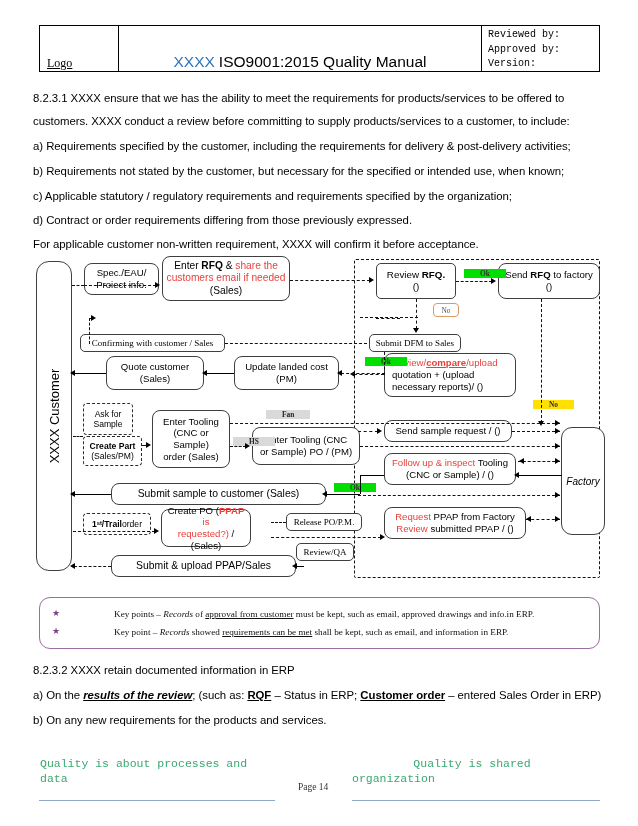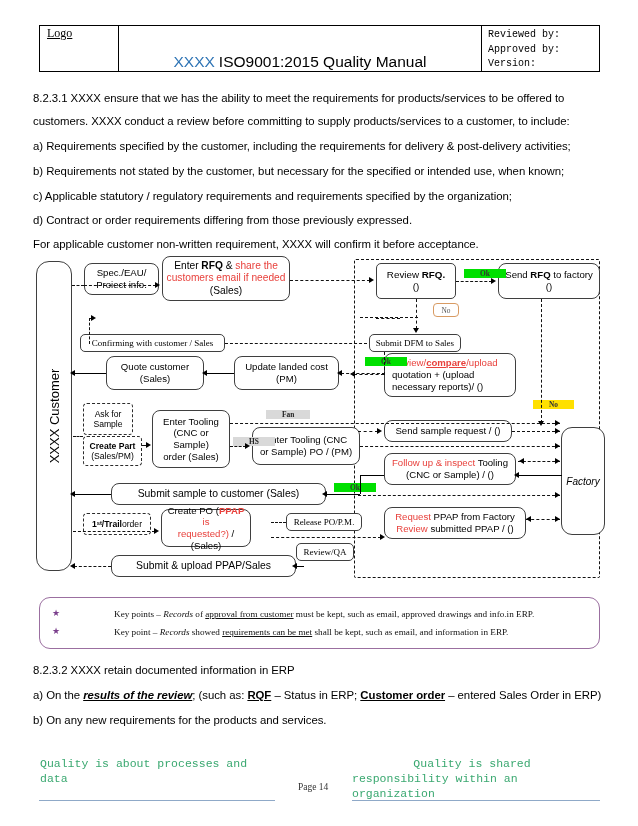--- a/index.html
+++ b/index.html
@@ -1,20 +1,20 @@
 <!DOCTYPE html>
 <html><head>
 <meta charset="utf-8">
 <style>
   html,body{margin:0;padding:0;background:#fff;}
   body{width:638px;height:826px;position:relative;font-family:"Liberation Sans",sans-serif;color:#000;overflow:hidden;}
 
   
   .hdr{position:absolute;left:39px;top:25px;width:561px;height:47px;border:1.4px solid #000;display:flex;box-sizing:border-box;}
-  .hdr-logo{width:79px;border-right:1.4px solid #000;display:flex;align-items:flex-start;padding-left:7px;box-sizing:border-box;font-size:12px;font-family:"Liberation Serif",serif;text-decoration:underline;}
+  .hdr-logo{width:79px;border-right:1.4px solid #000;display:flex;align-items:flex-end;padding-left:7px;box-sizing:border-box;font-size:12px;font-family:"Liberation Serif",serif;text-decoration:underline;}
   .hdr-title{flex:1;border-right:1.4px solid #000;display:flex;align-items:flex-end;justify-content:center;font-size:15.5px;box-sizing:border-box;}
   .hdr-title .blue{color:#2e74b5;margin-right:4px;}
   .hdr-meta{width:117px;display:flex;flex-direction:column;justify-content:flex-end;padding-left:6px;box-sizing:border-box;font-family:Liberation Mono, monospace;font-size:10px;line-height:1.42;}
 
   
   .para{position:absolute;left:33px;width:575px;font-size:11.4px;line-height:1.35;letter-spacing:-0.05px;}
 
   
   .flow{position:absolute;left:36px;top:255px;width:566px;height:330px;}
   .flow *{box-sizing:border-box;}
@@ -317,18 +317,17 @@
   <span>a) On the </span><b><i><u>results of the review</u></i></b><span>; (such as: </span><b><u>RQF</u></b><span> – Status in ERP; </span><b><u>Customer order</u></b><span> – entered Sales Order in ERP)</span>
 </div>
 <div class="para" style="top:713px">b) On any new requirements for the products and services.</div>
 
 <div class="foot" style="left:40px;top:757px;width:250px;">
   <div>Quality is about processes and</div>
   <div>data</div>
 </div>
 <div class="foot" style="left:352px;top:757px;width:240px;">
   <div style="text-align:center;">Quality is shared</div>
-  <div>responsibility within an</div>
   <div>organization</div>
 </div>
 <div class="pageno" style="left:298px;top:782px;">Page 14</div>
 <div class="footline" style="left:39px;top:800px;width:236px;"></div>
 <div class="footline" style="left:352px;top:800px;width:248px;"></div>
 
 </body></html>

